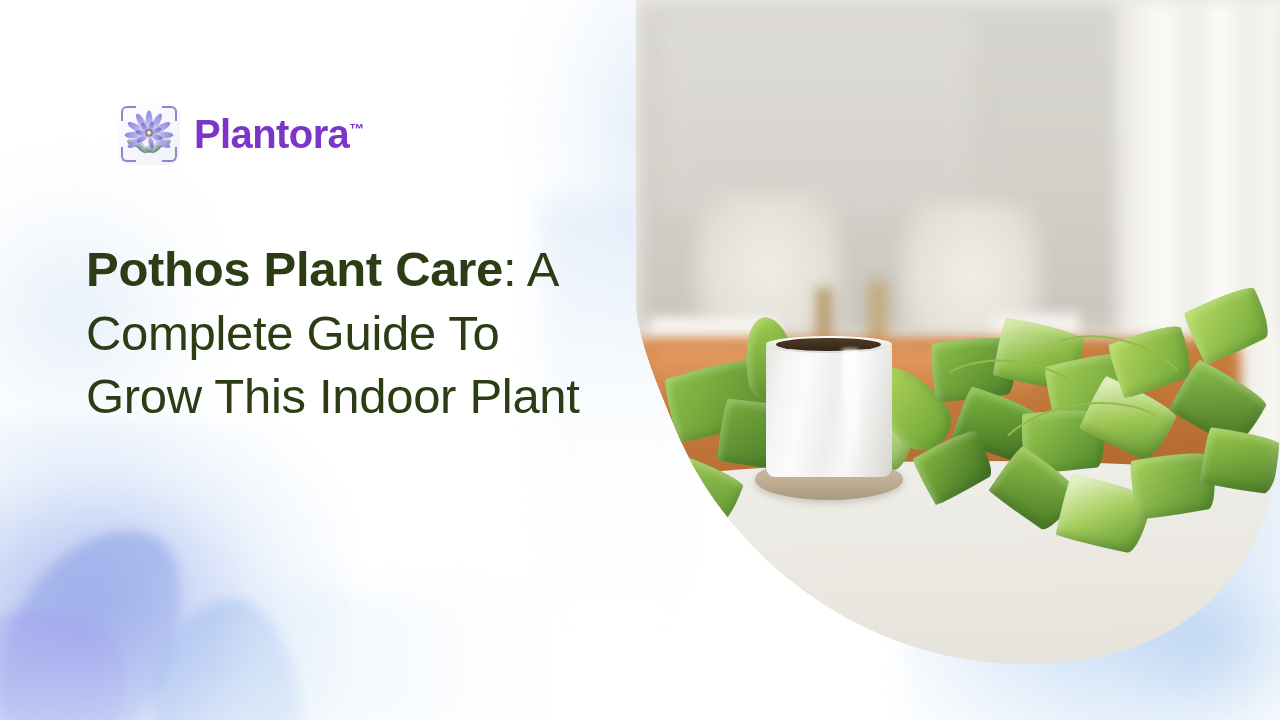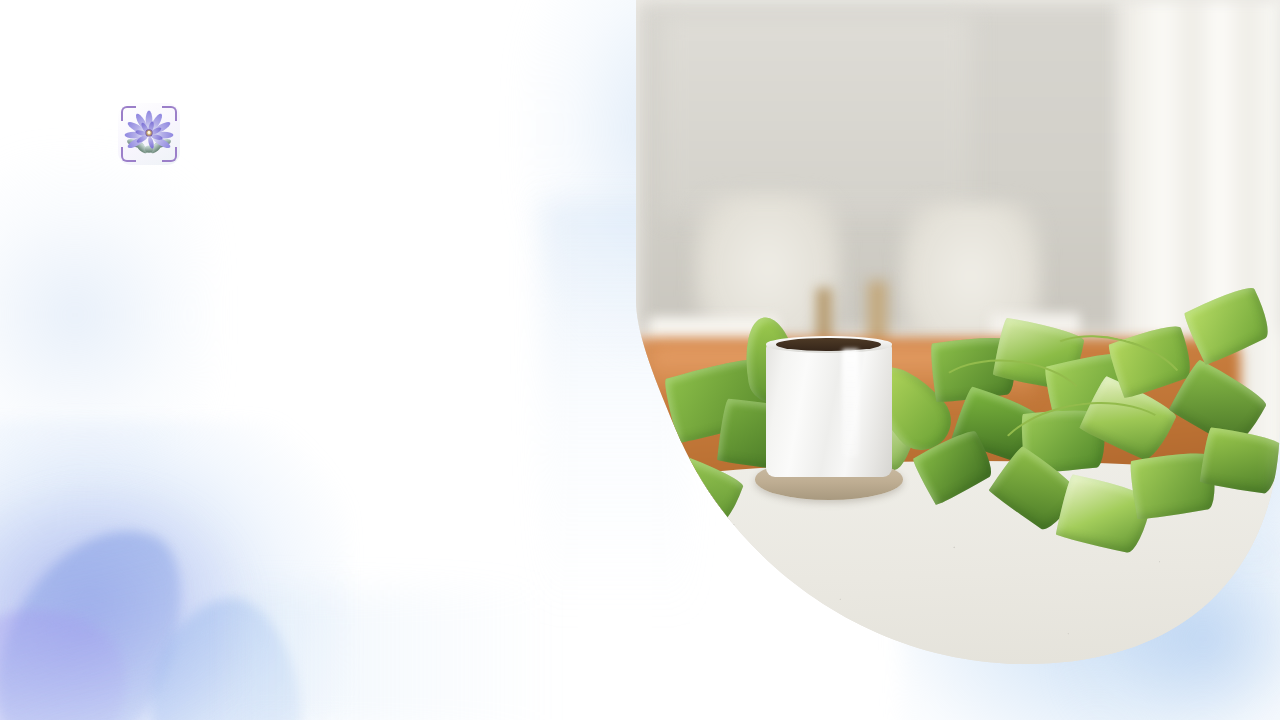--- a/index.html
+++ b/index.html
@@ -453,17 +453,19 @@
               <ellipse cx="0" cy="-15" rx="4.6" ry="12" transform="rotate(-75)"></ellipse>
               <ellipse cx="0" cy="-15" rx="4.6" ry="12" transform="rotate(165)"></ellipse>
               <ellipse cx="0" cy="-15" rx="4.6" ry="12" transform="rotate(-120)"></ellipse>
             </g>
             <circle cx="0" cy="-4" r="7" fill="url(#ctr)"></circle>
             <circle cx="0" cy="-5" r="2.6" fill="#fff8e4"></circle>
           </g>
         </svg>
       </div>
 
+      <div id="brand-text"><span>Plantora</span><sup id="brand-tm">™</sup></div>
     </div>
 
+    <h1 id="headline"><span class="strong">Pothos Plant Care</span><span>: A Complete Guide To Grow This Indoor Plant</span></h1>
 
   </div>
 </div>
 
 </body></html>

